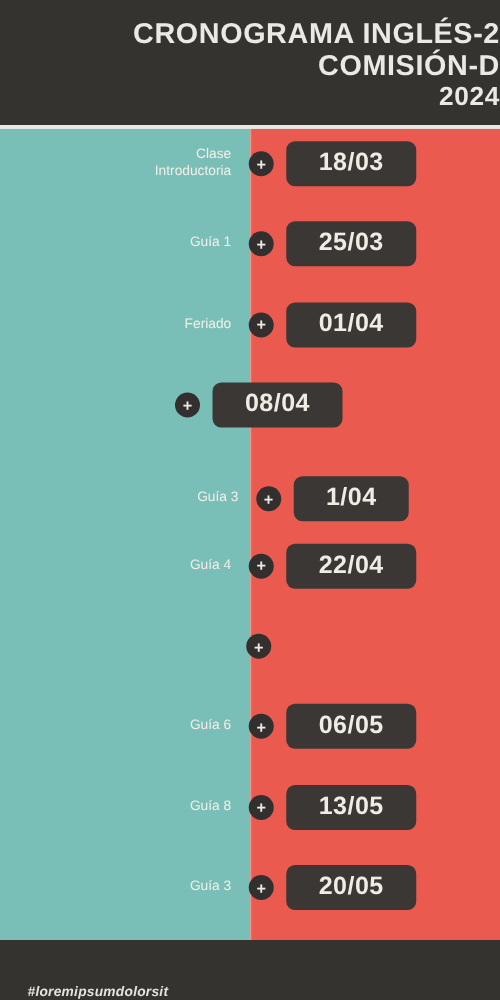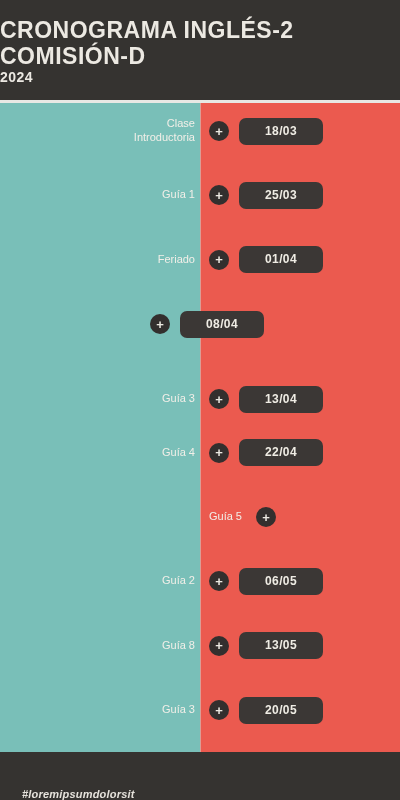--- a/index.html
+++ b/index.html
@@ -18,35 +18,35 @@
     display:flex;
     flex-direction:column;
   }
 
   
   #header {
     flex:0 0 100px;
     background:#353330;
     display:flex;
     flex-direction:column;
-    align-items:flex-start;
+    align-items:flex-end;
     justify-content:center;
     padding-top:4px;
   }
   .title-line {
     color:#ece9e2;
     font-weight:bold;
     letter-spacing:0.5px;
     line-height:1.12;
     text-align:center;
     white-space:nowrap;
   }
   #title-main { font-size:23px; }
   #title-sub  { font-size:23px; }
-  #title-year { font-size:14px; }
+  #title-year { font-size:21px; }
 
   
   #body-wrap {
     position:relative;
     flex:1 1 auto;
     margin-top:3px;
     overflow:hidden;
   }
   #band-teal {
     position:absolute; left:0; top:0;
@@ -105,21 +105,21 @@
     flex:0 0 auto;
   }
 
   .date-badge {
     margin-left:10px;
     min-width:78px;
     padding:6px 26px 7px;
     border-radius:7px;
     background:#3b3735;
     color:#efece4;
-    font-size:12px;
+    font-size:20px;
     font-weight:bold;
     letter-spacing:0.4px;
     text-align:center;
     flex:0 0 auto;
   }
 
   
   #footer {
     flex:0 0 48px;
     background:#353330;
@@ -167,33 +167,32 @@
           <div class="plus-circle">+</div>
           <div class="date-badge">01/04</div>
         </div>
         <div class="row" style="top: 221px;">
           <div class="plus-circle">+</div>
           <div class="date-badge">08/04</div>
         </div>
         <div class="row" style="top: 296px;">
           <div class="row-label">Guía 3</div>
           <div class="plus-circle">+</div>
-          <div class="date-badge">13/04</div>
+          <div class="date-badge">1/04</div>
         </div>
         <div class="row" style="top: 349.667px;">
           <div class="row-label">Guía 4</div>
           <div class="plus-circle">+</div>
           <div class="date-badge">22/04</div>
         </div>
         <div class="row" style="top: 414px;">
-          <div class="row-label">Guía 5</div>
           <div class="plus-circle">+</div>
         </div>
         <div class="row" style="top: 478.333px;">
-          <div class="row-label">Guía 2</div>
+          <div class="row-label">Guía 6</div>
           <div class="plus-circle">+</div>
           <div class="date-badge">06/05</div>
         </div>
         <div class="row" style="top: 542.667px;">
           <div class="row-label">Guía 8</div>
           <div class="plus-circle">+</div>
           <div class="date-badge">13/05</div>
         </div>
         <div class="row" style="top: 607px;">
           <div class="row-label">Guía 3</div>

